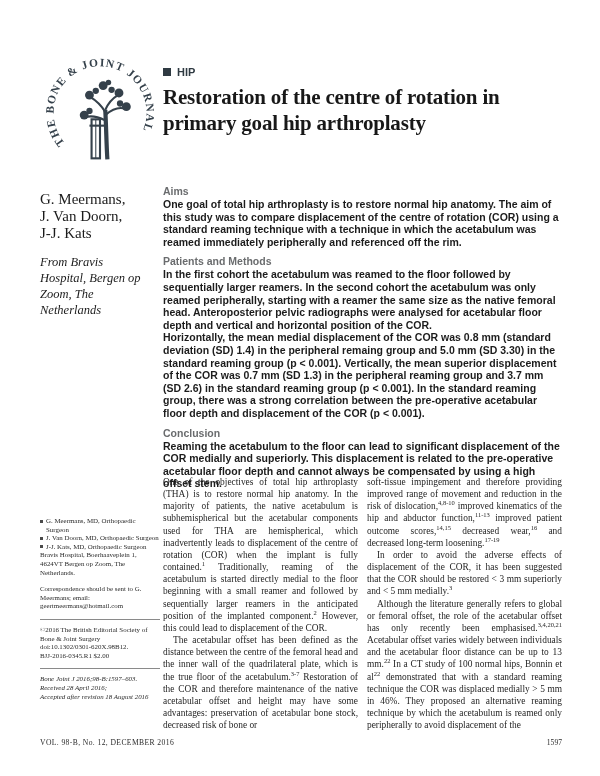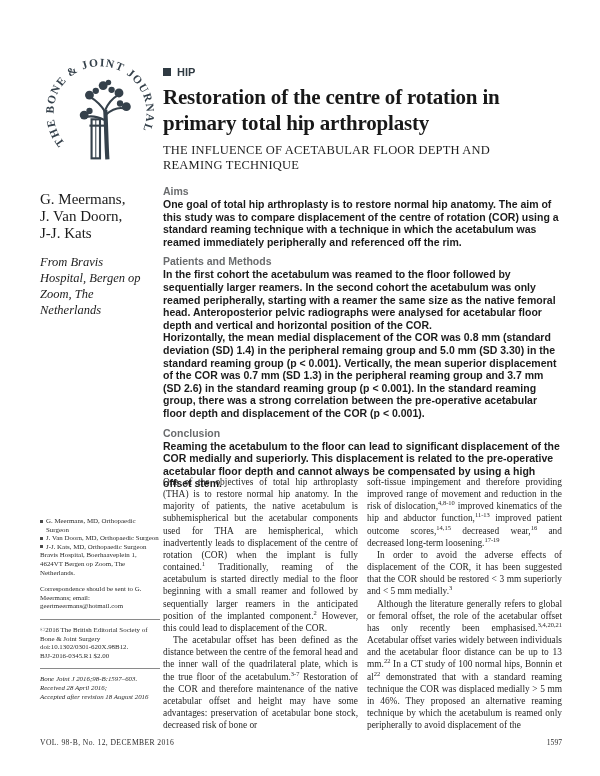--- a/index.html
+++ b/index.html
@@ -87,22 +87,21 @@
           <circle cx="63" cy="26" r="2.6"></circle>
       </g>
     </g>
   </svg>
 
   <div id="kicker">
     <span class="sq"></span>
     <span>HIP</span>
   </div>
 
-  <div id="title">Restoration of the centre of rotation in primary total hip arthroplasty</div>
-  <div id="subtitle">THE INFLUENCE OF ACETABULAR FLOOR DEPTH AND REAMING TECHNIQUE</div>
+  <div id="title">Restoration of the centre of rotation in primary goal hip arthroplasty</div>
 
   <div id="authors">
     <div>G. Meermans,</div>
     <div>J. Van Doorn,</div>
     <div>J-J. Kats</div>
   </div>
   <div id="affiliation">From Bravis Hospital, Bergen op Zoom, The Netherlands</div>
 
   <div id="side-notes">
     <div class="blk">

